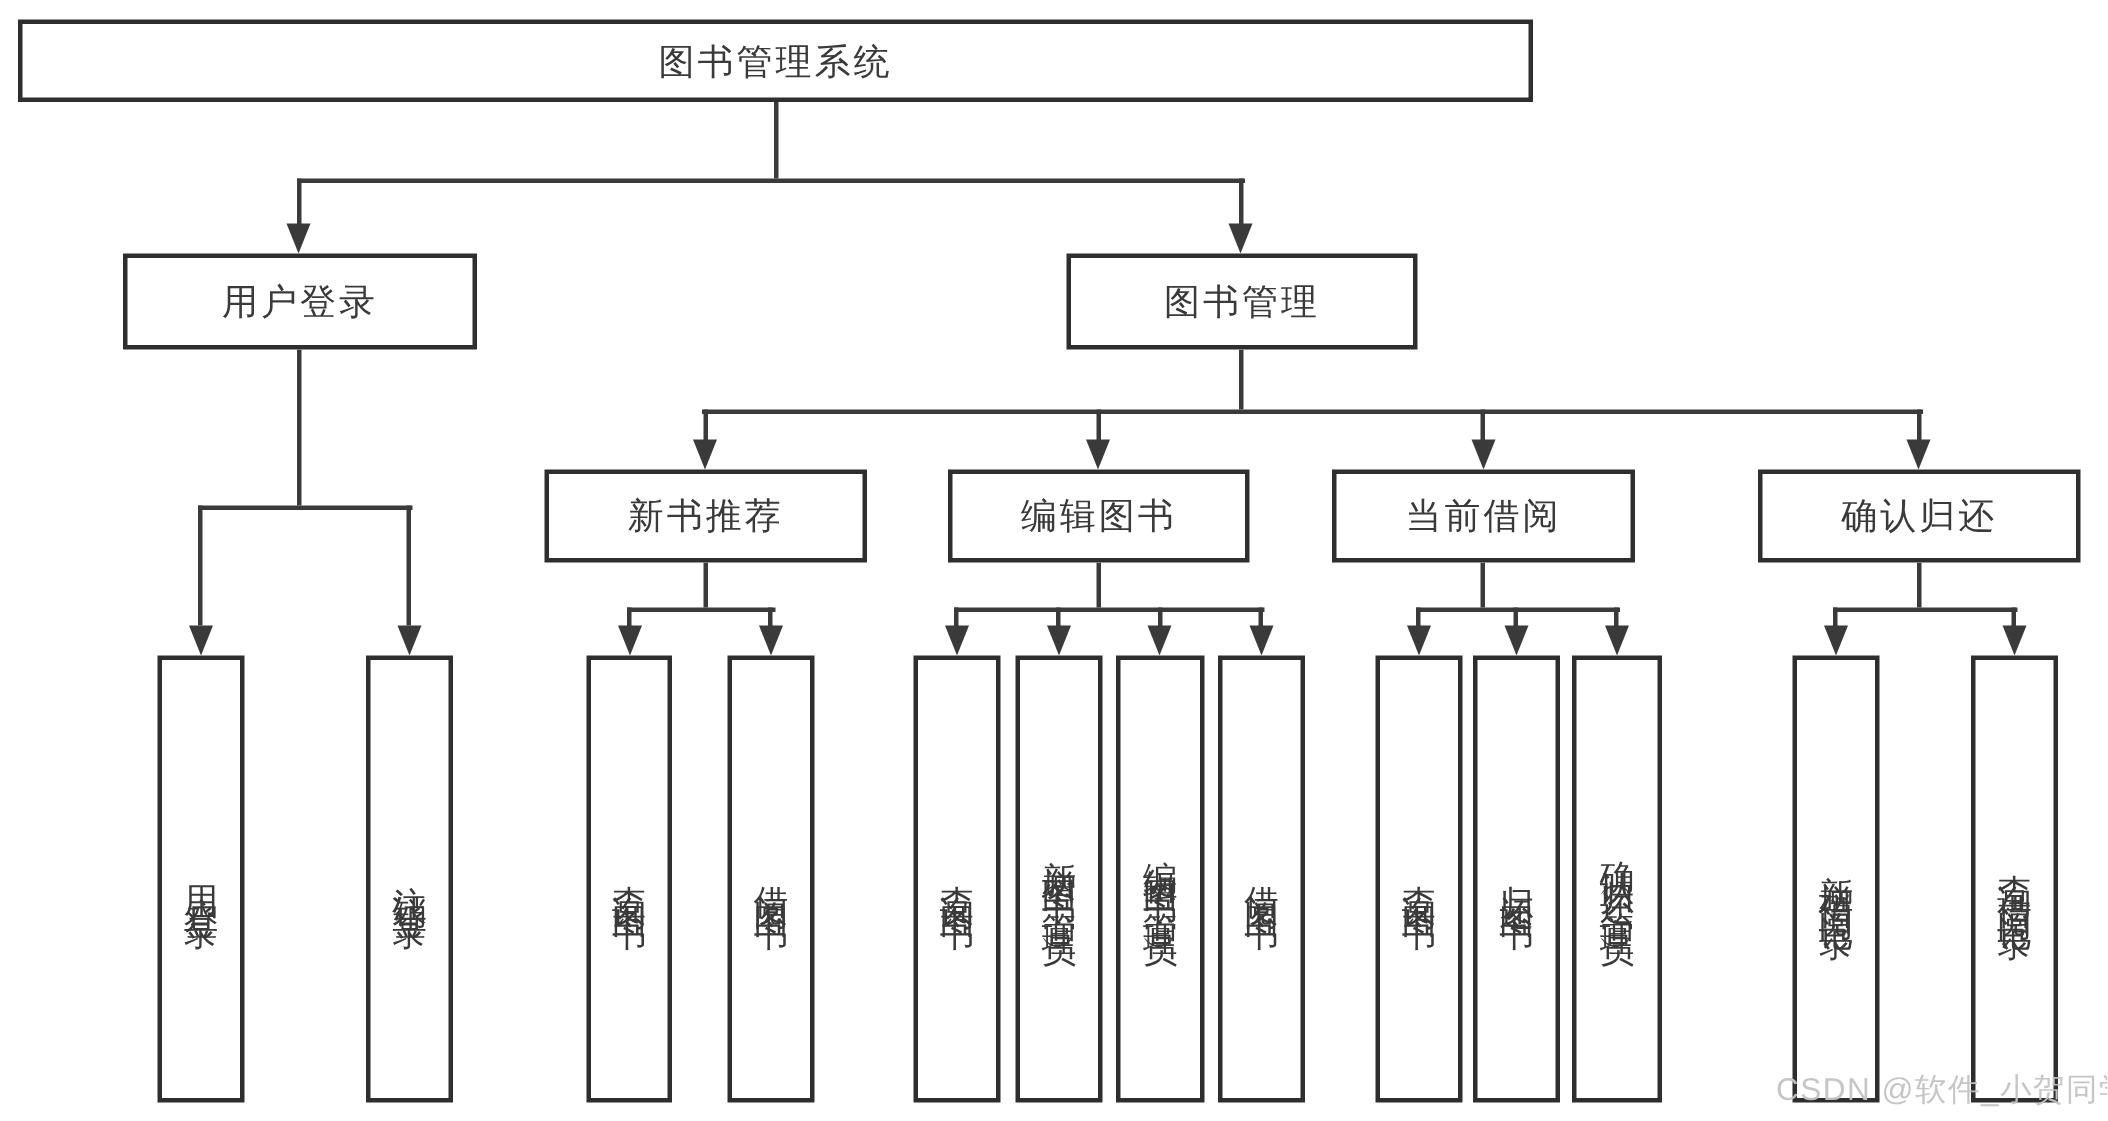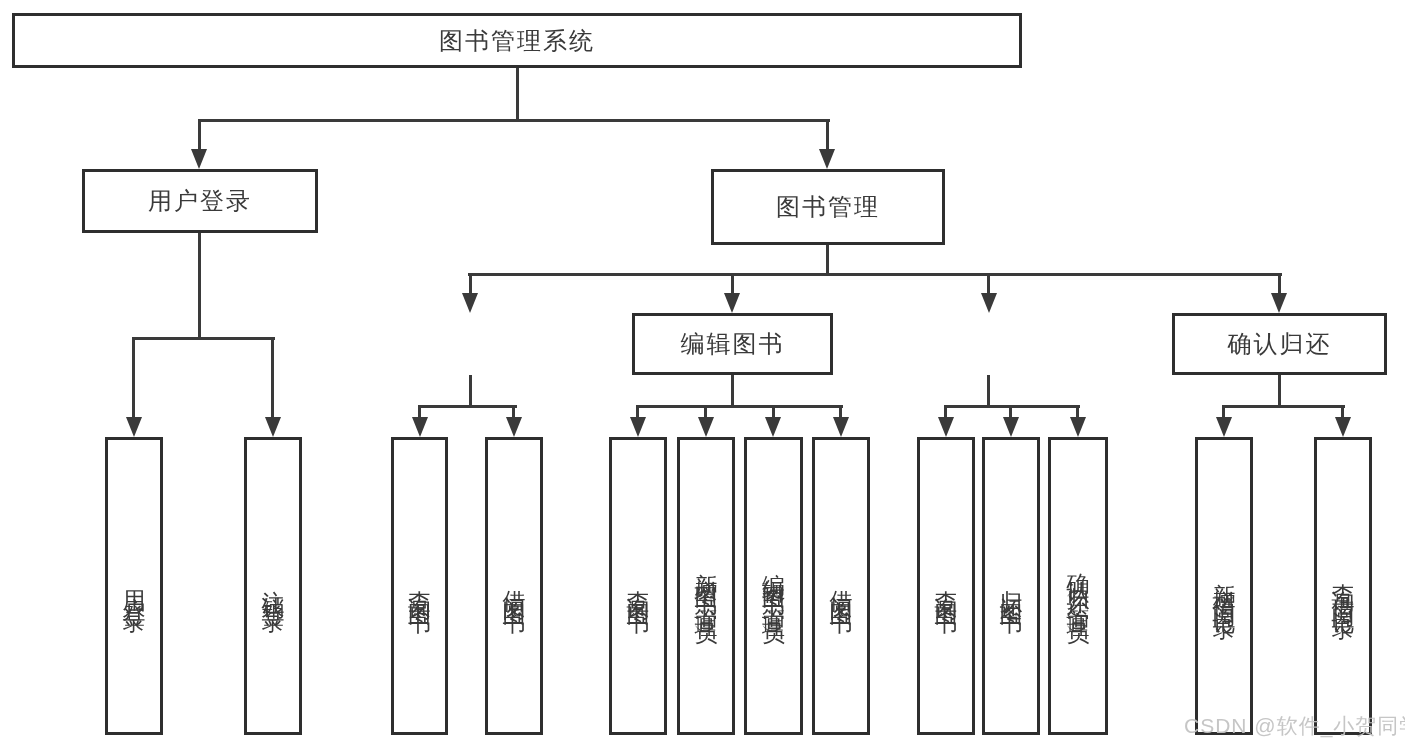--- a/index.html
+++ b/index.html
@@ -41,21 +41,21 @@
   <div class="vl" style="left:516px;top:68px;height:51px;"></div>
   <div class="hl" style="left:198px;top:119px;width:632px;"></div>
   <div class="vl" style="left:198px;top:119px;height:32px;"></div>
   <div class="arrow" style="left:191px;top:149px;"></div>
   <div class="vl" style="left:826px;top:119px;height:32px;"></div>
   <div class="arrow" style="left:819px;top:149px;"></div>
 
   <div class="box h" style="left:82px;top:169px;width:236px;height:64px;">
     <span>用户登录</span>
   </div>
-  <div class="box h" style="left:711px;top:169px;width:234px;height:76px;">
+  <div class="box h" style="left:711px;top:169px;width:234px;height:64px;">
     <span>图书管理</span>
   </div>
 
   <div class="vl" style="left:198px;top:233px;height:104px;"></div>
   <div class="hl" style="left:132px;top:337px;width:143px;"></div>
   <div class="vl" style="left:132px;top:337px;height:80px;"></div>
   <div class="arrow" style="left:126px;top:417px;"></div>
   <div class="vl" style="left:271px;top:337px;height:80px;"></div>
   <div class="arrow" style="left:265px;top:417px;"></div>
 
@@ -63,22 +63,28 @@
   <div class="hl" style="left:468px;top:273px;width:814px;"></div>
   <div class="vl" style="left:469px;top:273px;height:22px;"></div>
   <div class="arrow" style="left:462px;top:293px;"></div>
   <div class="vl" style="left:731px;top:273px;height:22px;"></div>
   <div class="arrow" style="left:724px;top:293px;"></div>
   <div class="vl" style="left:987px;top:273px;height:22px;"></div>
   <div class="arrow" style="left:981px;top:293px;"></div>
   <div class="vl" style="left:1278px;top:273px;height:22px;"></div>
   <div class="arrow" style="left:1271px;top:293px;"></div>
 
+  <div class="box h" style="left:363px;top:313px;width:215px;height:62px;">
+    <span>新书推荐</span>
+  </div>
   <div class="box h" style="left:632px;top:313px;width:201px;height:62px;">
     <span>编辑图书</span>
+  </div>
+  <div class="box h" style="left:888px;top:313px;width:202px;height:62px;">
+    <span>当前借阅</span>
   </div>
   <div class="box h" style="left:1172px;top:313px;width:215px;height:62px;">
     <span>确认归还</span>
   </div>
 
   <div class="vl" style="left:469px;top:375px;height:30px;"></div>
   <div class="hl" style="left:418px;top:405px;width:99px;"></div>
   <div class="vl" style="left:418px;top:405px;height:14px;"></div>
   <div class="arrow" style="left:412px;top:417px;"></div>
   <div class="vl" style="left:512px;top:405px;height:14px;"></div>

